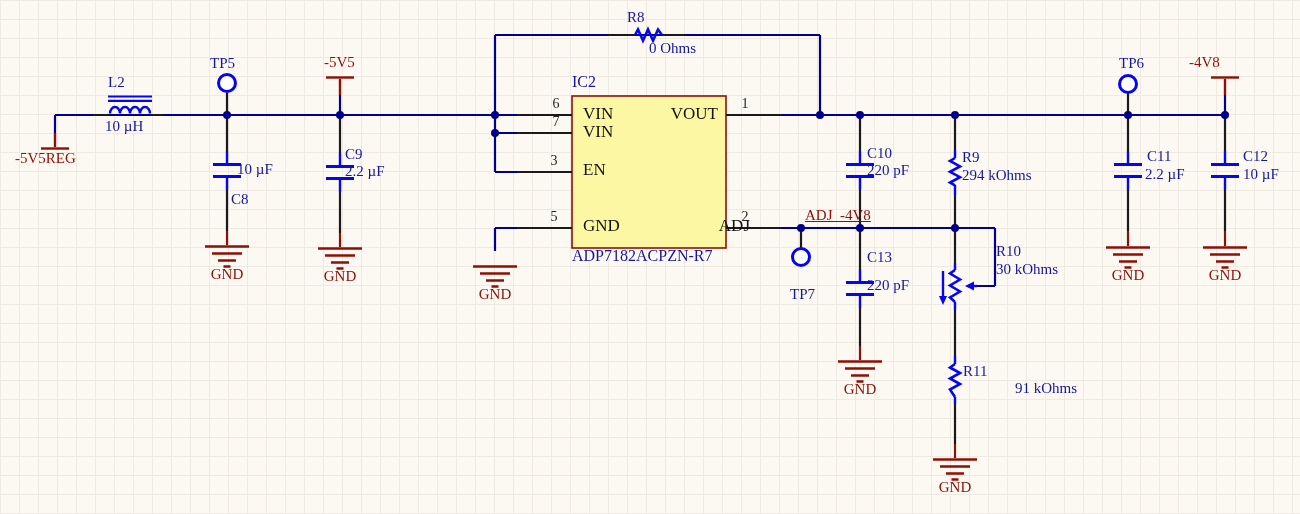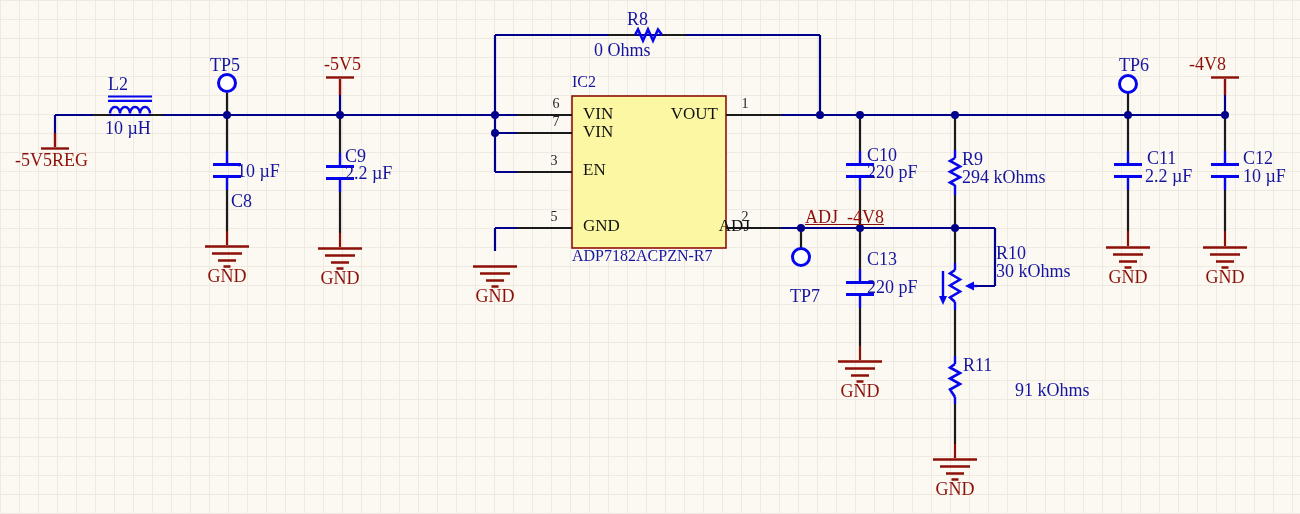--- a/index.html
+++ b/index.html
@@ -11,21 +11,21 @@
     background-image:
       linear-gradient(#EEE9E1 1px, transparent 1px),
       linear-gradient(90deg, #EEE9E1 1px, transparent 1px);
     background-size:19px 19px;
     font-family:"Liberation Serif", serif;
   }
   #schem-svg{position:absolute;left:0;top:0;}
   .lbl{
     position:absolute;
     font-family:"Liberation Serif", serif;
-    font-size:18px;
+    font-size:15px;
     color:#15159E;
     line-height:1.05;
     white-space:pre;
   }
   .red{color:#8C1008;}
   .underl{text-decoration:underline;text-decoration-thickness:1px;}
   .pin-name{font-size:17px;color:#111;}
   .pin-num{font-size:14px;color:#222;width:16px;text-align:center;}
   .ra{width:80px;text-align:right;}
   .ctr40{width:40px;text-align:center;}
@@ -210,41 +210,41 @@
 <div class="lbl pin-name" style="left:583px;top:123px;">VIN</div>
 <div class="lbl pin-name" style="left:583px;top:161px;">EN</div>
 <div class="lbl pin-name" style="left:583px;top:217px;">GND</div>
 <div class="lbl pin-name ra" style="left:638px;top:105px;">VOUT</div>
 <div class="lbl pin-name ra" style="left:670px;top:217px;">ADJ</div>
 
 <div class="lbl" style="left:108px;top:75px;">L2</div>
 <div class="lbl" style="left:105px;top:119px;">10 µH</div>
 
 <div class="lbl" style="left:627px;top:10px;">R8</div>
-<div class="lbl" style="left:594px;top:41px;font-family:Liberation Serif, serif;">0 Ohms</div>
+<div class="lbl" style="left:649px;top:41px;font-family:Liberation Serif, serif;">0 Ohms</div>
 
 <div class="lbl" style="left:231px;top:145px;margin-top:47px;">C8</div>
 <div class="lbl" style="left:237px;top:162px;">10 µF</div>
 
 <div class="lbl" style="left:345px;top:147px;">C9</div>
 <div class="lbl" style="left:345px;top:164px;">2.2 µF</div>
 
 <div class="lbl" style="left:867px;top:146px;">C10</div>
 <div class="lbl" style="left:867px;top:163px;">220 pF</div>
 
 <div class="lbl" style="left:867px;top:250px;">C13</div>
 <div class="lbl" style="left:867px;top:278px;">220 pF</div>
 
 <div class="lbl" style="left:962px;top:150px;">R9</div>
 <div class="lbl" style="left:962px;top:168px;">294 kOhms</div>
 
 <div class="lbl" style="left:996px;top:244px;">R10</div>
 <div class="lbl" style="left:996px;top:262px;">30 kOhms</div>
 
-<div class="lbl" style="left:963px;top:356px;">R11</div>
+<div class="lbl" style="left:963px;top:364px;">R11</div>
 <div class="lbl" style="left:1015px;top:381px;">91 kOhms</div>
 
 <div class="lbl" style="left:1147px;top:149px;">C11</div>
 <div class="lbl" style="left:1145px;top:167px;">2.2 µF</div>
 
 <div class="lbl" style="left:1243px;top:149px;">C12</div>
 <div class="lbl" style="left:1243px;top:167px;">10 µF</div>
 
 <div class="lbl" style="left:210px;top:56px;">TP5</div>
 <div class="lbl" style="left:1119px;top:56px;">TP6</div>

